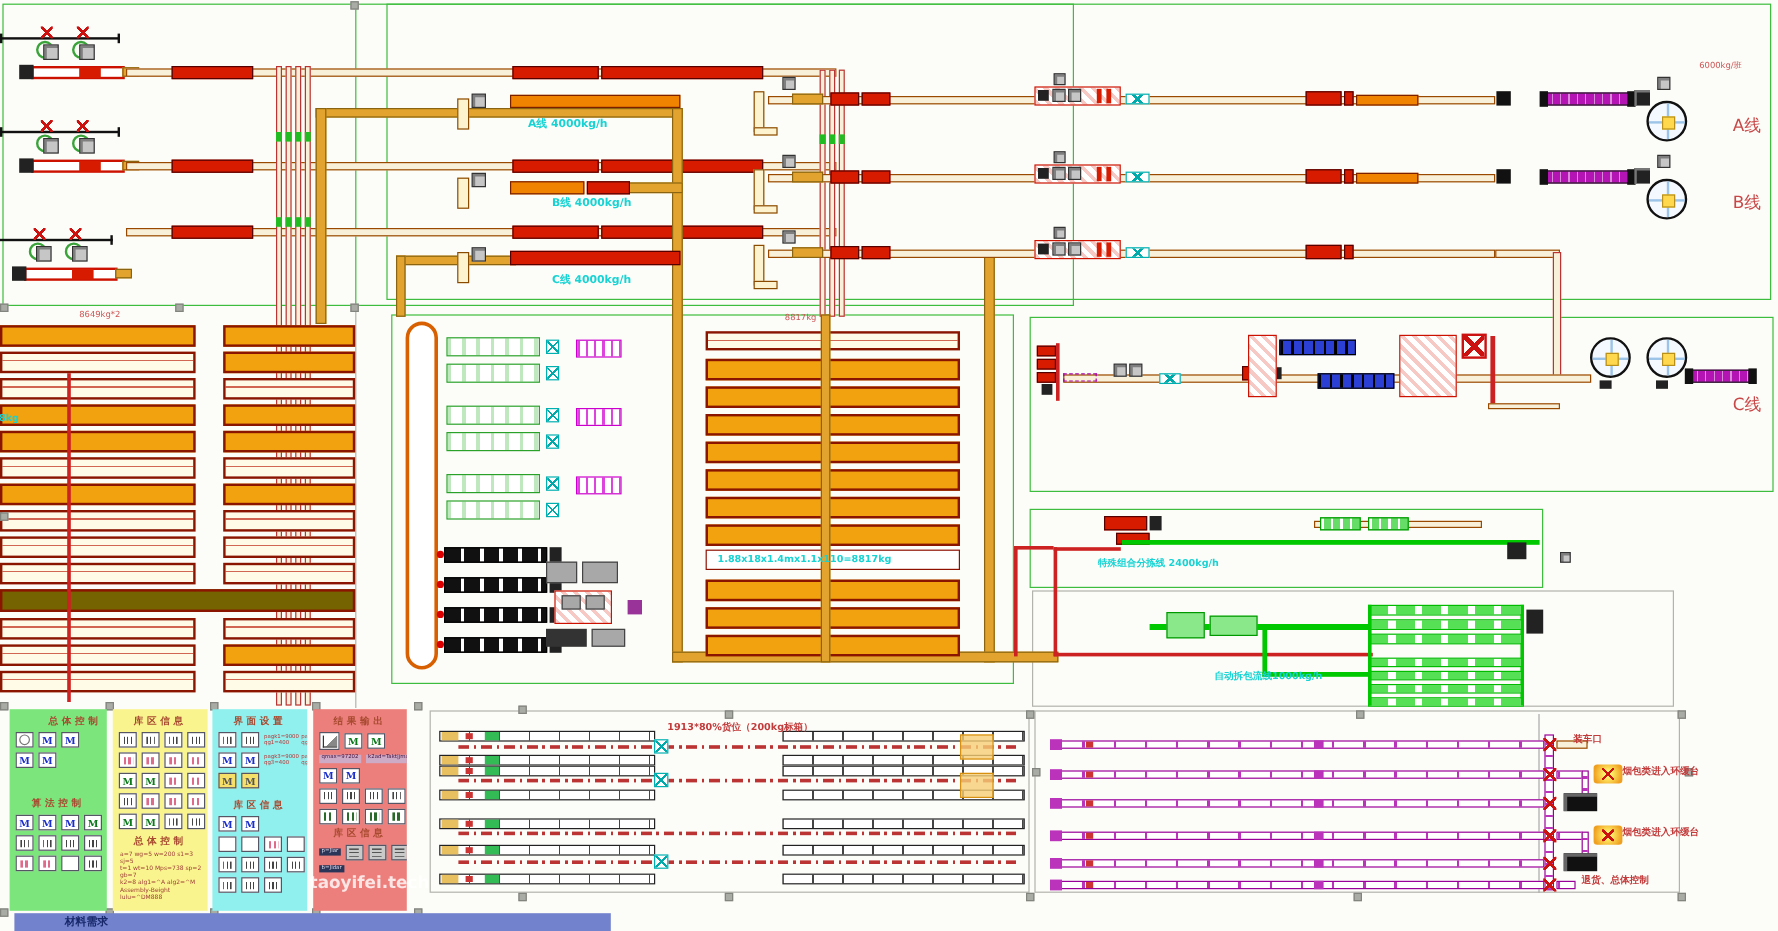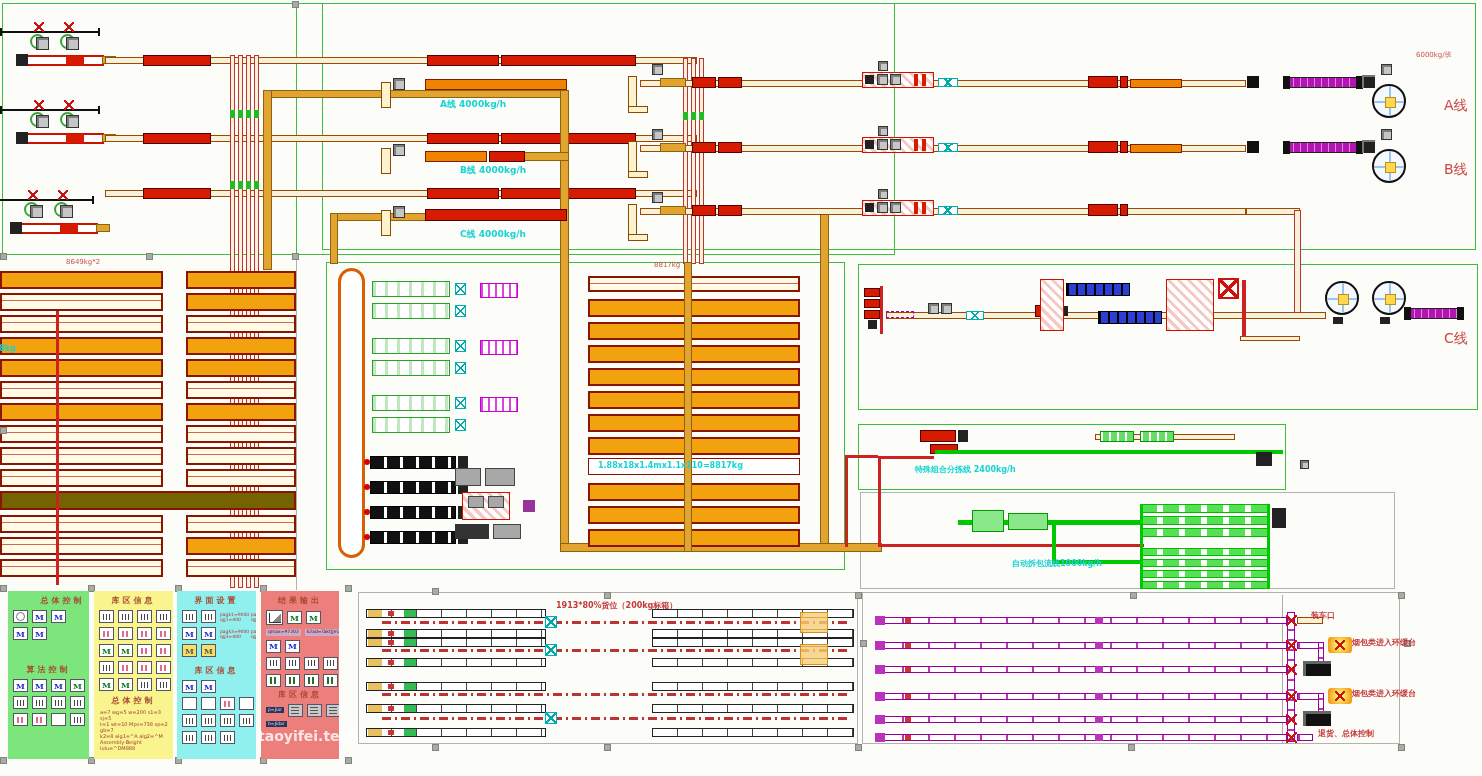--- a/index.html
+++ b/index.html
@@ -805,13 +805,16 @@
           <div style="width: 8px; height: 7px; background-image: repeating-linear-gradient(0deg, rgb(85, 85, 85) 0px, rgb(85, 85, 85) 1px, transparent 1px, transparent 3px);"></div>
         </div>
       </div>
       <div class="prow-btns">
         <div class="chipd">b=Jidar</div>
       </div>
     </div>
 
   <div class="t wm" style="left:258px;top:729px">taoyifei.tech</div>
 
+  <div class="a bluebar" style="left:12px;top:761px;width:497px;height:15px">
+    <span>材料需求</span>
+  </div>
 </div>
 
 </body></html>

